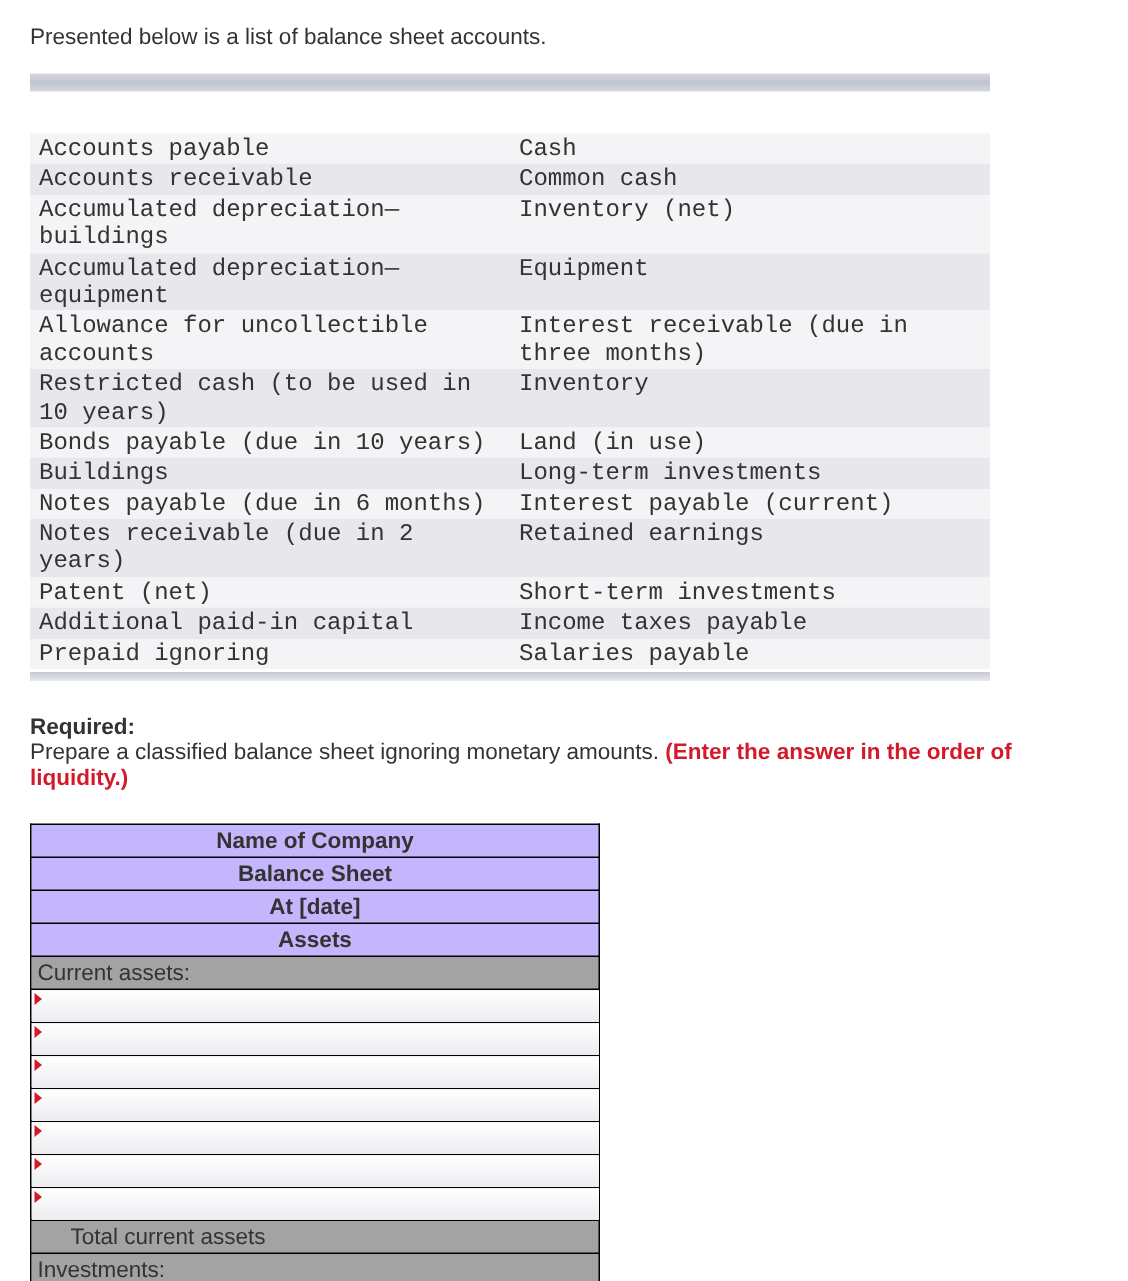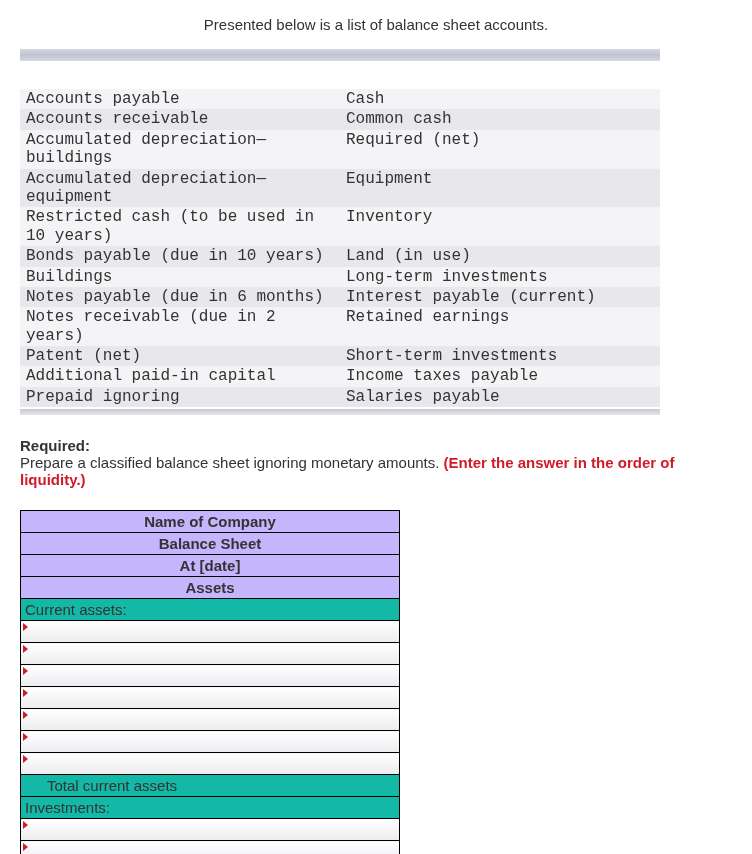--- a/index.html
+++ b/index.html
@@ -3,21 +3,21 @@
 <meta charset="utf-8">
 <style>
   * { box-sizing: border-box; margin: 0; padding: 0; }
   body {
     font-family: Arial, Helvetica, sans-serif;
     font-size: 14px;
     color: #333;
     background: #fff;
     padding: 16px 20px;
   }
-  .intro { margin-bottom: 16px; font-size: 15px; text-align: center; }
+  .intro { margin-bottom: 16px; font-size: 15px; }
   .accounts-wrap { width: 640px; }
   .bar {
     height: 12px;
     background: linear-gradient(to bottom, #d5d8e0 0%, #c0c4d0 50%, #d5d8e0 100%);
     margin-bottom: 2px;
   }
   .accounts-table {
     width: 100%;
     border-collapse: collapse;
     font-family: "Courier New", monospace;
@@ -43,21 +43,21 @@
   .bs-table {
     margin-top: 22px;
     border-collapse: collapse;
     width: 380px;
     font-size: 15px;
   }
   .bs-table td {
     border: 1px solid #000;
     height: 22px;
     padding: 2px 4px;
-    background: #14b8a6;
+    background: #a3a3a3;
     vertical-align: middle;
   }
   .bs-table .hdr td {
     background: #c4b5fd;
     font-weight: bold;
     text-align: center;
   }
   .bs-table .section-label { font-weight: normal; }
   .bs-table .input-row td {
     background: linear-gradient(to bottom, #ffffff 0%, #ececf0 100%);
@@ -88,25 +88,29 @@
         <tr>
           <td>Accounts payable</td>
           <td>Cash</td>
         </tr>
         <tr>
           <td>Accounts receivable</td>
           <td>Common cash</td>
         </tr>
         <tr>
           <td>Accumulated depreciation—buildings</td>
-          <td>Required (net)</td>
+          <td>Inventory (net)</td>
         </tr>
         <tr>
           <td>Accumulated depreciation—equipment</td>
           <td>Equipment</td>
+        </tr>
+        <tr>
+          <td>Allowance for uncollectible accounts</td>
+          <td>Interest receivable (due in three months)</td>
         </tr>
         <tr>
           <td>Restricted cash (to be used in 10 years)</td>
           <td>Inventory</td>
         </tr>
         <tr>
           <td>Bonds payable (due in 10 years)</td>
           <td>Land (in use)</td>
         </tr>
         <tr>

